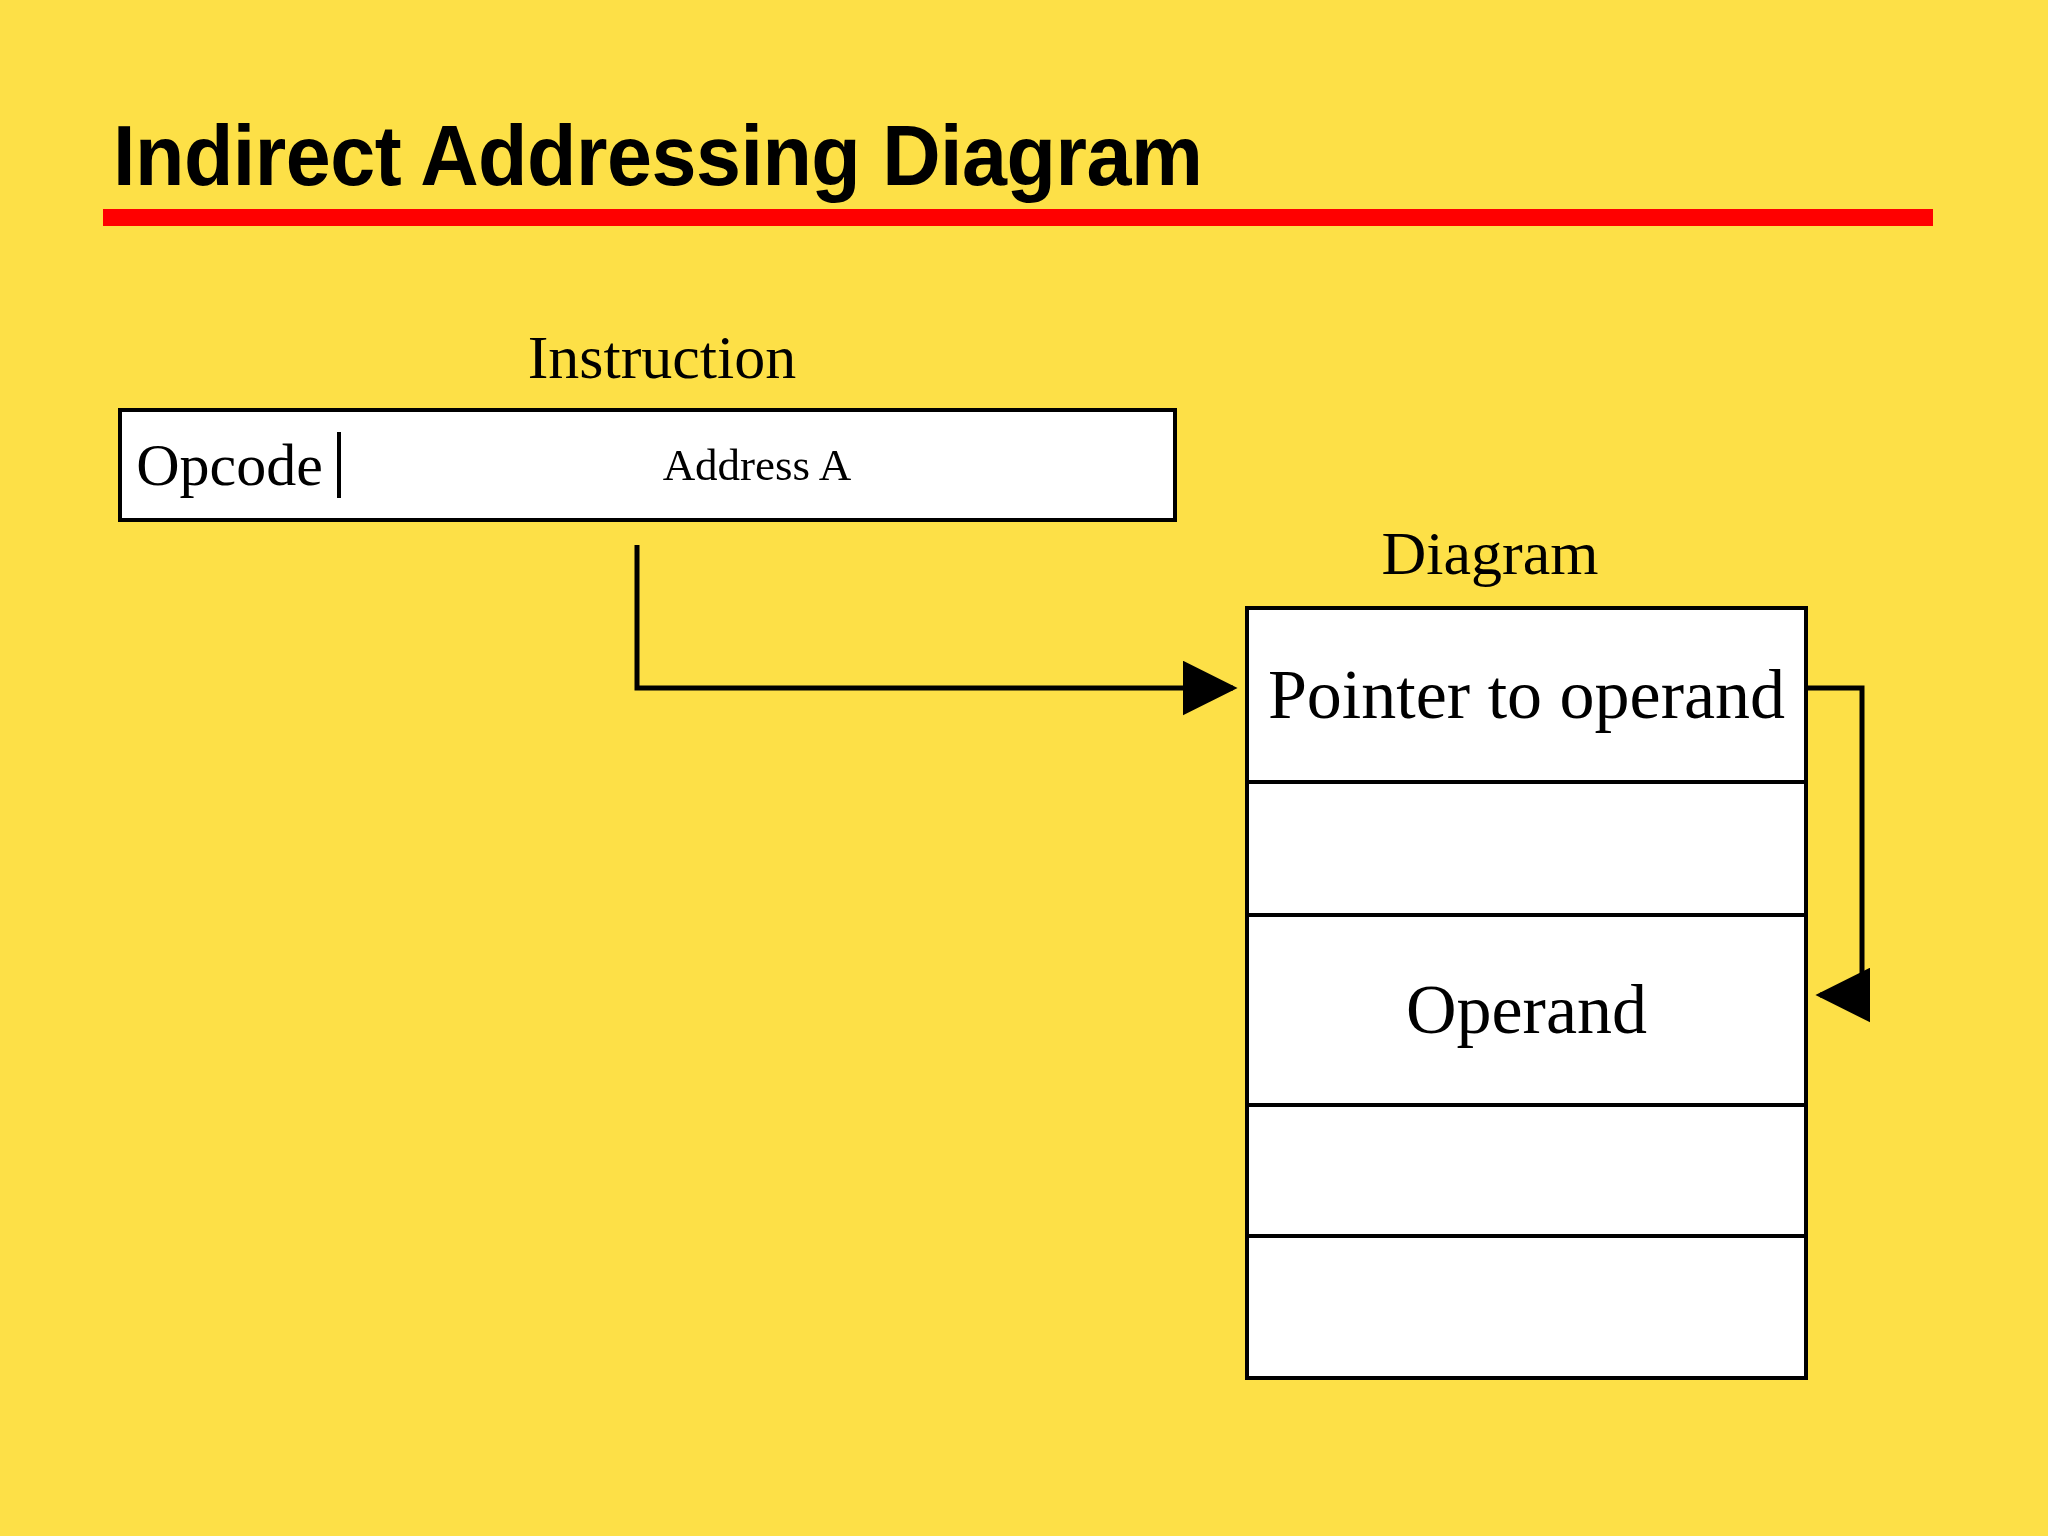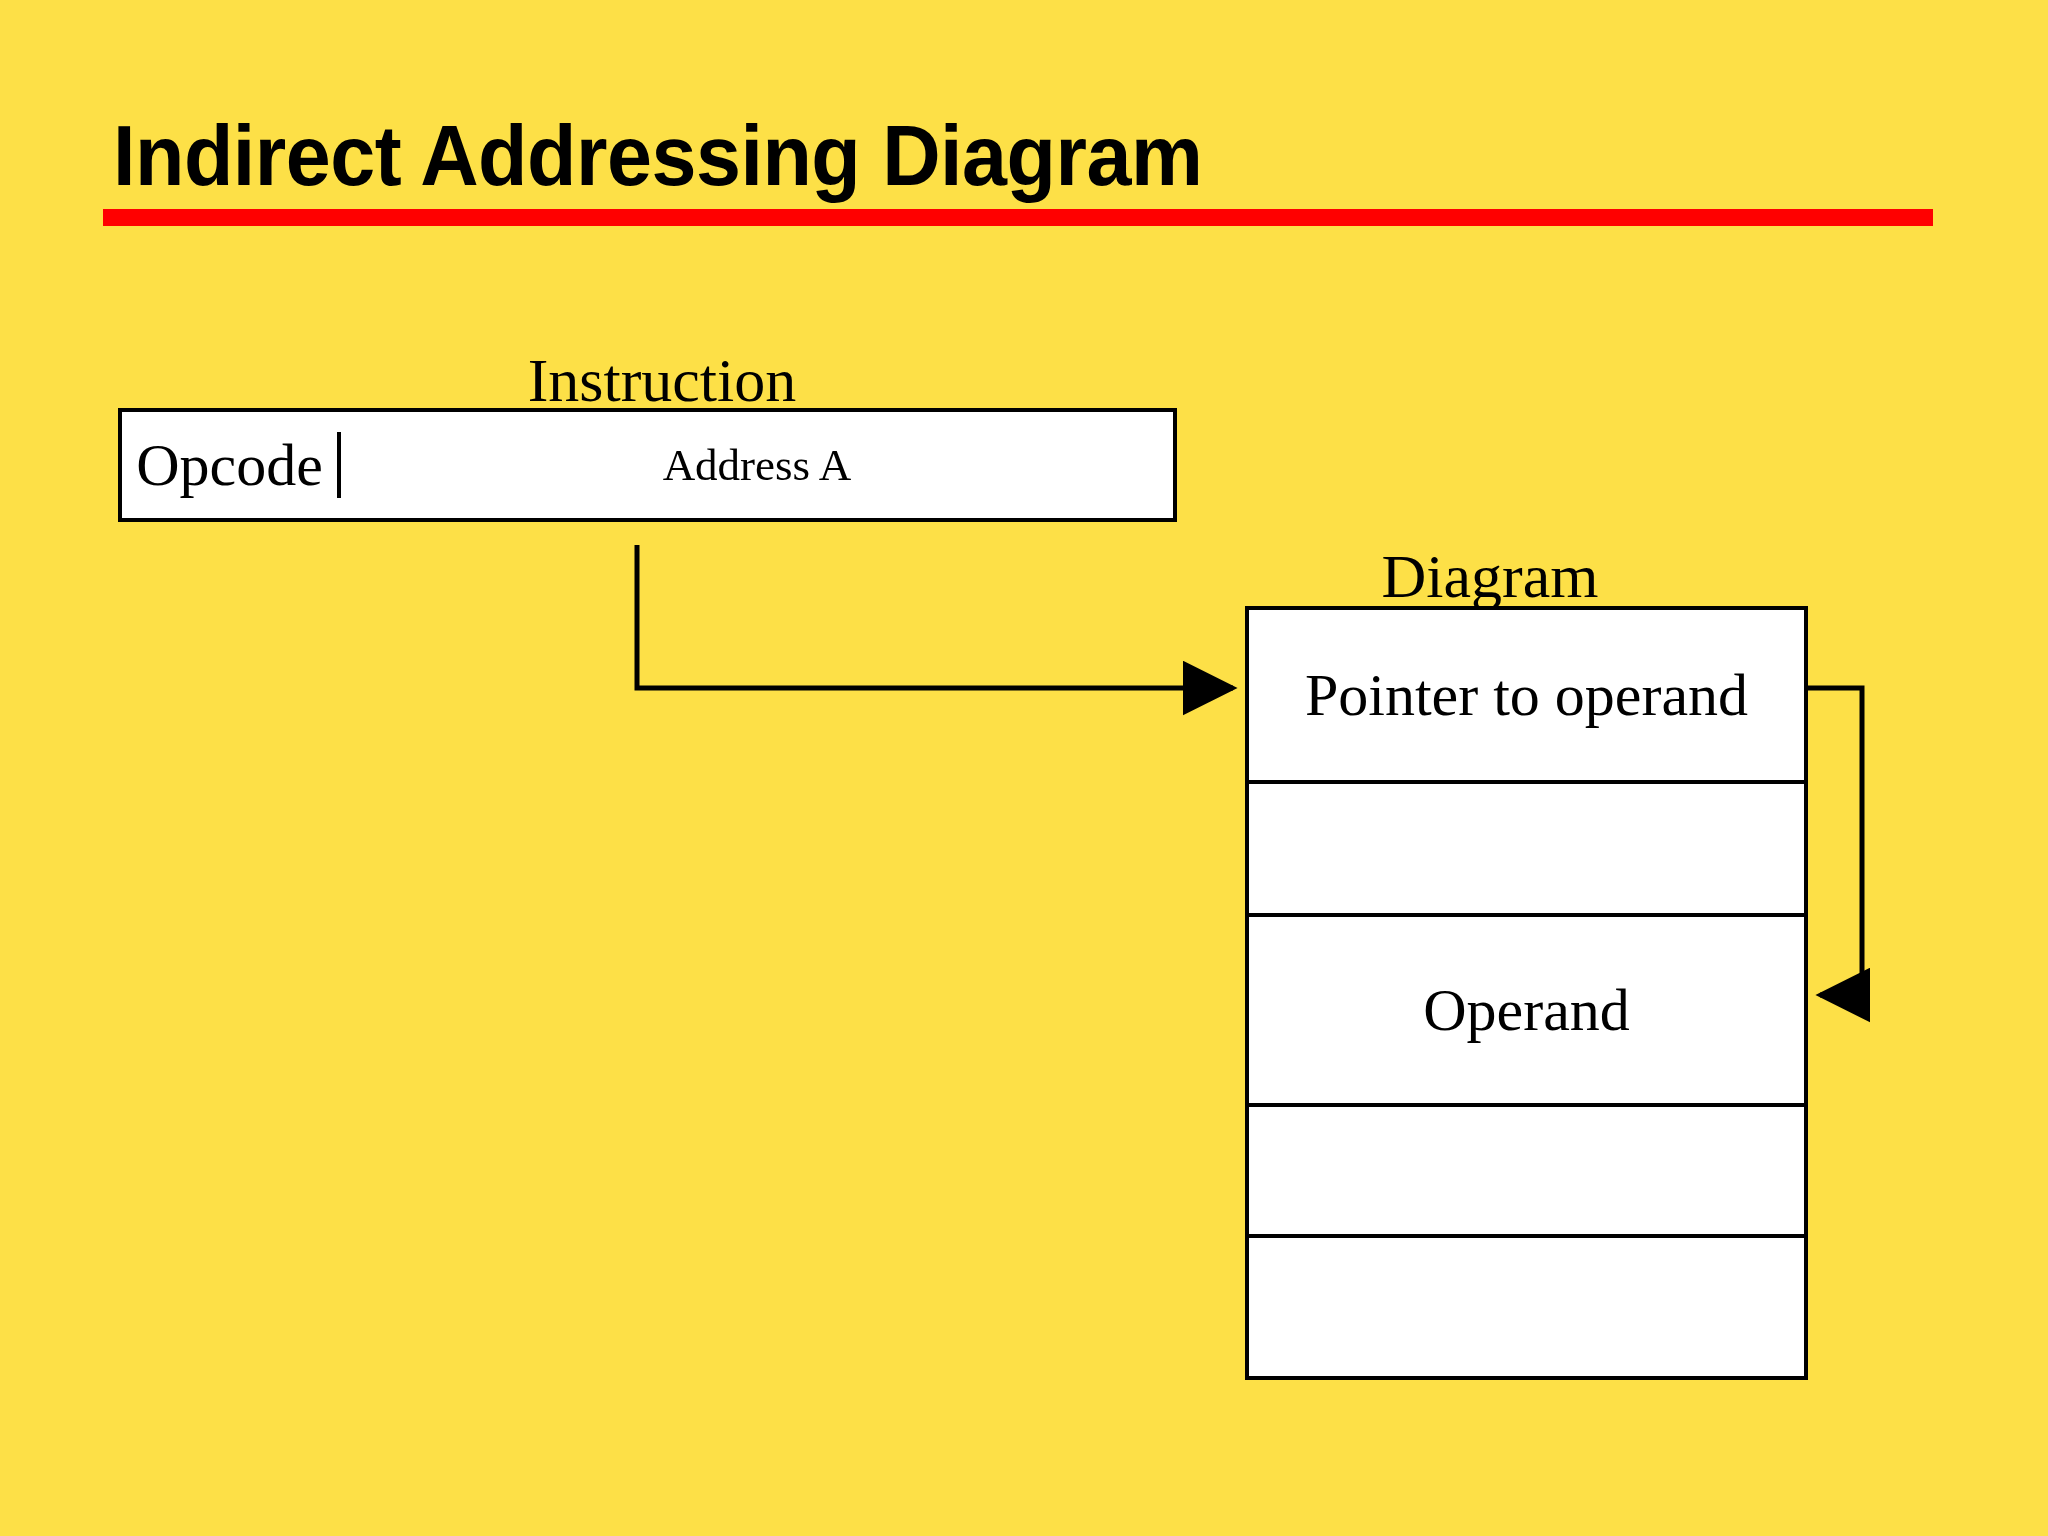--- a/index.html
+++ b/index.html
@@ -41,21 +41,20 @@
   }
 
   
   .dlabel {
     position: absolute;
     font-family: "Liberation Serif", "DejaVu Serif", serif;
     font-size: 62px;
     line-height: 70px;
     color: #000000;
     white-space: nowrap;
-    margin-top: 23px;
   }
   .centered {
     text-align: center;
   }
 
   
   #instruction-caption {
     left: 412px;
     top: 322px;
     width: 500px;
@@ -121,21 +120,21 @@
     border-bottom: 4px solid #000000;
     display: flex;
     align-items: center;
     justify-content: center;
     overflow: hidden;
   }
   .mem-row:last-child {
     border-bottom: none;
   }
   .mem-row .cell-text {
-    font-size: 60px;
+    font-size: 70px;
   }
 
   
   #connectors {
     position: absolute;
     left: 0;
     top: 0;
     width: 2048px;
     height: 1536px;
     pointer-events: none;

